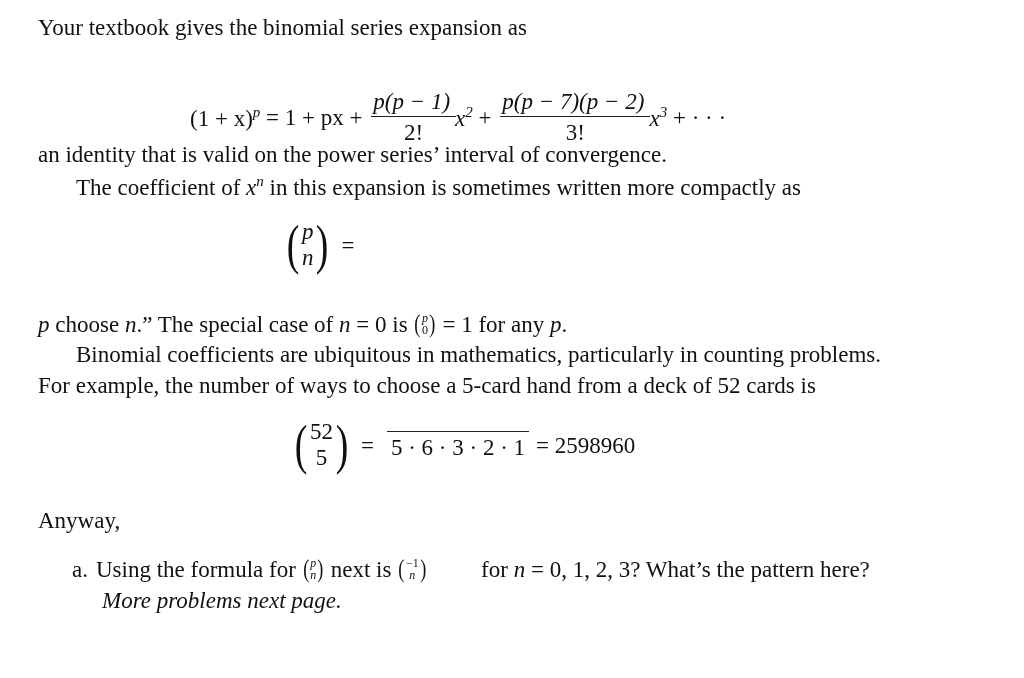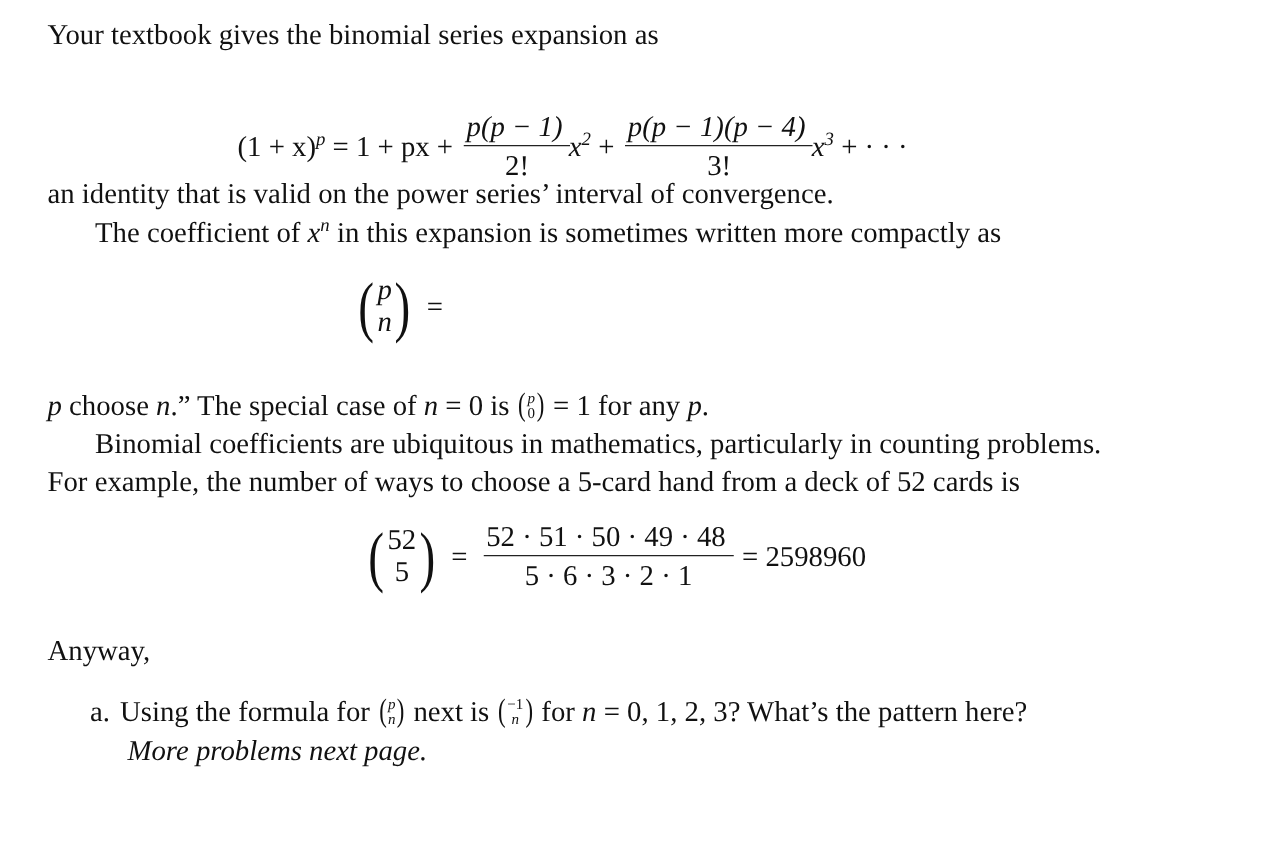--- a/index.html
+++ b/index.html
@@ -26,21 +26,21 @@
 <div class="abs" style="left:190px;top:90px;display:flex;align-items:center;">
   <span><span>(1 + x)</span><sup class="m">p</sup></span>
   <span style="white-space:pre;"> = 1 + px + </span>
   <span class="frac">
       <span class="num m">p(p − 1)</span>
       <span class="den">2!</span>
     </span>
   <span class="m"><span>x</span><sup>2</sup></span>
   <span style="white-space:pre;"> + </span>
   <span class="frac">
-      <span class="num m">p(p − 1)(p − 4)</span>
+      <span class="num m">p(p − 7)(p − 2)</span>
       <span class="den">3!</span>
     </span>
   <span class="m"><span>x</span><sup>3</sup></span>
   <span style="white-space:pre;"> + · · ·</span>
 </div>
 
 <div class="abs" style="left:38px;top:143px;text-align:right;">an identity that is valid on the power series’ interval of convergence.</div>
 
 <div class="abs" style="left:76px;top:174px;">
   <span>The coefficient of </span><span class="m">x</span><sup class="m">n</sup><span style="white-space:pre;"> in this expansion is sometimes written more compactly as</span>
@@ -85,21 +85,20 @@
   <span class="binom">
     <span class="paren">(</span>
     <span class="stack">
         <span>52</span>
         <span>5</span>
       </span>
     <span class="paren">)</span>
   </span>
   <span style="margin:0 10px;">=</span>
   <span class="frac">
-      <span class="num">52 · 51 · 50 · 49 · 48</span>
       <span class="den">5 · 6 · 3 · 2 · 1</span>
     </span>
   <span style="margin-left:8px;">= 2598960</span>
 </div>
 
 <div class="abs" style="left:38px;top:509px;">Anyway,</div>
 
 <div class="abs" style="left:72px;top:556px;display:flex;align-items:center;">
   <span style="margin-right:8px;">a.</span>
   <span style="white-space:pre;">Using the formula for </span>
@@ -113,18 +112,18 @@
     </span>
   <span style="white-space:pre;"> next is </span>
   <span class="sbinom">
       <span class="paren">(</span>
       <span class="stack">
         <span>−1</span>
         <span class="m">n</span>
       </span>
       <span class="paren">)</span>
     </span>
-  <span style="white-space:pre;"> for </span>
+  <span style="white-space:pre;margin-left:48px;"> for </span>
     <span class="m">n</span>
     <span style="white-space:pre;"> = 0, 1, 2, 3? What’s the pattern here?</span>
 </div>
 
 <div class="abs m" style="left:102px;top:589px;text-align:center;">More problems next page.</div>
 
 </body></html>

